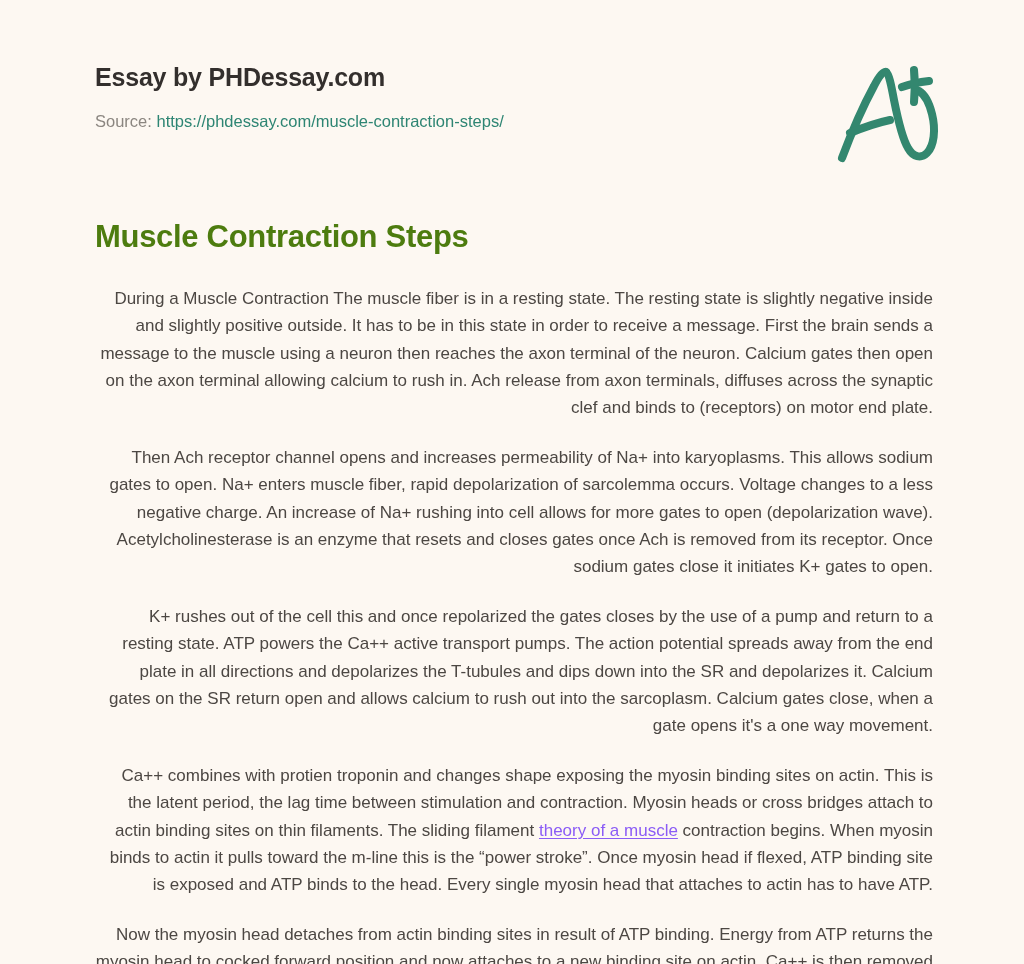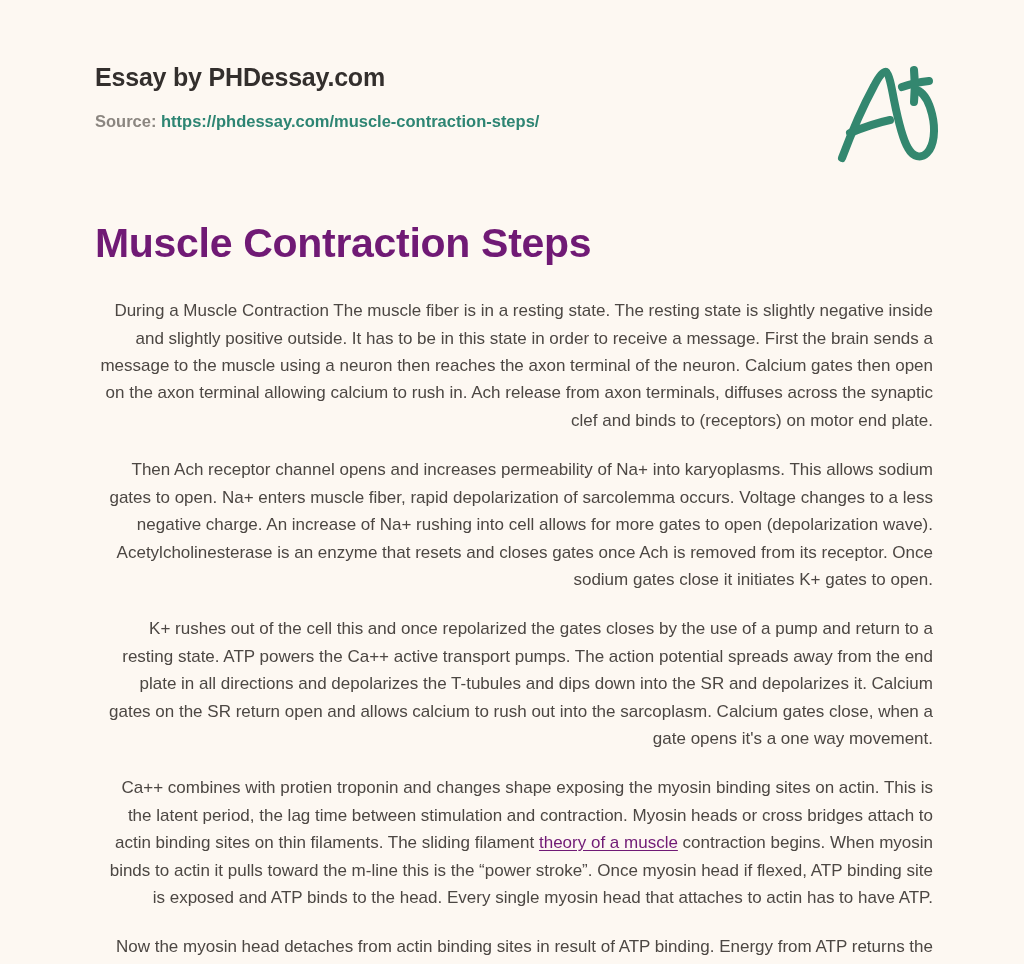--- a/index.html
+++ b/index.html
@@ -38,21 +38,20 @@
     line-height: 1.2;
     margin: 0;
     padding: 0;
   }
   .source-line {
     margin-top: 19px;
     font-size: 16.5px;
     color: #8b8680;
     line-height: 1.3;
     white-space: nowrap;
-    font-weight: bold;
   }
   .source-label {
     color: #8b8680;
   }
   .source-url {
     color: #2e8573;
     text-decoration: none;
   }
 
   
@@ -70,39 +69,39 @@
   }
 
   
   .article {
     position: absolute;
     left: 95px;
     top: 218px;
     width: 838px;
   }
   .article-title {
-    font-size: 41px;
+    font-size: 31px;
     font-weight: bold;
-    color: #701a75;
+    color: #4d7c0f;
     letter-spacing: -0.3px;
     line-height: 1.25;
     margin: 0 0 28px 0;
   }
   .para {
     font-size: 17px;
     line-height: 27.4px;
     color: #4c4743;
     margin: 0 0 22px 0;
     text-align: right;
   }
   .para:last-child {
     margin-bottom: 0;
   }
   .inline-link {
-    color: #701a75;
+    color: #8b5cf6;
     text-decoration: underline;
     text-underline-offset: 2px;
   }
 </style>
 </head>
 <body>
 
 <div class="page">
 
   <div class="header">

